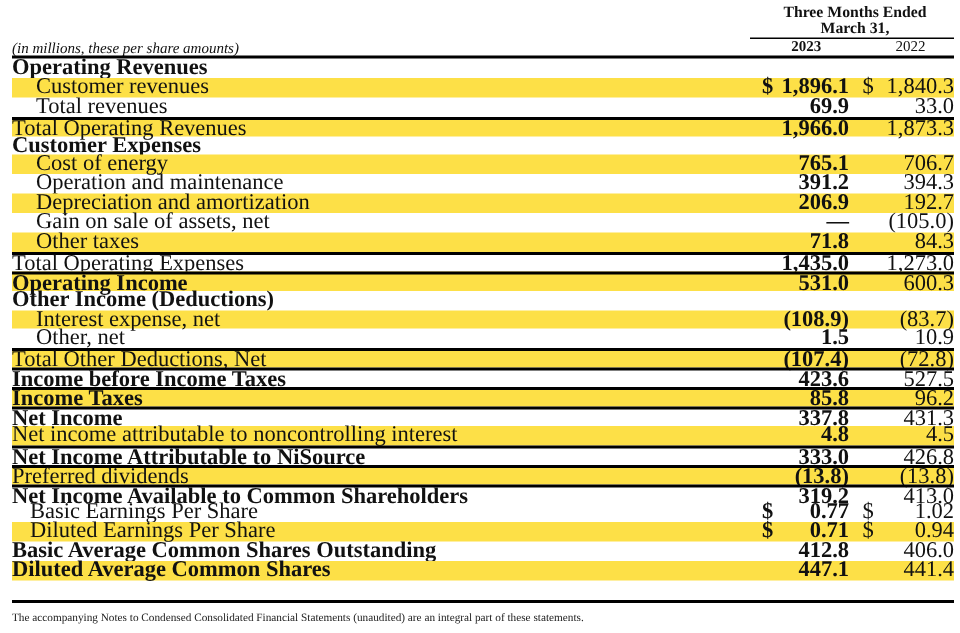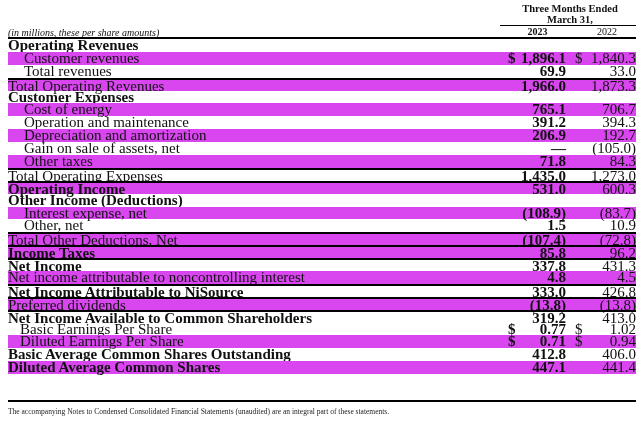--- a/index.html
+++ b/index.html
@@ -9,21 +9,21 @@
   .hdr-period { position:absolute; left:500px; width:140px; top:3px; text-align:center;
                 font-weight:bold; font-size:10.5px; line-height:11px; }
   .hdr-rule { position:absolute; left:500px; width:136px; top:25px; height:0; border-top:1px solid #000; }
   .hdr-units { position:absolute; left:8px; top:27px; font-style:italic; font-size:10px; }
   .hdr-y1 { position:absolute; left:500px; width:75px; top:26px; text-align:center; font-weight:bold; font-size:10px; }
   .hdr-y2 { position:absolute; left:578px; width:58px; top:26px; text-align:center; font-size:10px; }
   .hdr-bottom { position:absolute; left:8px; width:628px; top:37px; border-top:2px solid #000; }
 
   .table { position:absolute; left:8px; top:39px; width:628px; }
   .row { position:relative; height:12.9px; font-size:15px; line-height:12.9px; box-sizing:border-box; }
-  .row.shade { background:#d946ef; }
+  .row.shade { background:#fde047; }
   .row.topline { border-top:2px solid #000000; }
   .row .lbl { position:absolute; left:0; top:0; white-space:nowrap; }
   .row .lbl.ind { left:16px; }
   .row .lbl.ind2 { left:12px; }
   .row.bold .lbl { font-weight:bold; }
   .row .d1 { position:absolute; left:500px; top:0; font-weight:bold; }
   .row .v1 { position:absolute; right:70px; top:0; font-weight:bold; text-align:left; }
   .row .d2 { position:absolute; left:567px; top:0; }
   .row .v2 { position:absolute; right:0; top:0; text-align:right; }
   .bottomrule { position:absolute; left:8px; width:628px; top:400px; border-top:2px solid #000; }
@@ -120,20 +120,25 @@
     <div class="row">
       <span class="lbl ind">Other, net</span>
       <span class="v1">1.5</span>
       <span class="v2">10.9</span>
     </div>
     <div class="row shade topline">
       <span class="lbl">Total Other Deductions, Net</span>
       <span class="v1">(107.4)</span>
       <span class="v2">(72.8)</span>
     </div>
+    <div class="row topline bold">
+      <span class="lbl">Income before Income Taxes</span>
+      <span class="v1">423.6</span>
+      <span class="v2">527.5</span>
+    </div>
     <div class="row shade topline bold">
       <span class="lbl">Income Taxes</span>
       <span class="v1">85.8</span>
       <span class="v2">96.2</span>
     </div>
     <div class="row topline bold">
       <span class="lbl">Net Income</span>
       <span class="v1">337.8</span>
       <span class="v2">431.3</span>
     </div>

